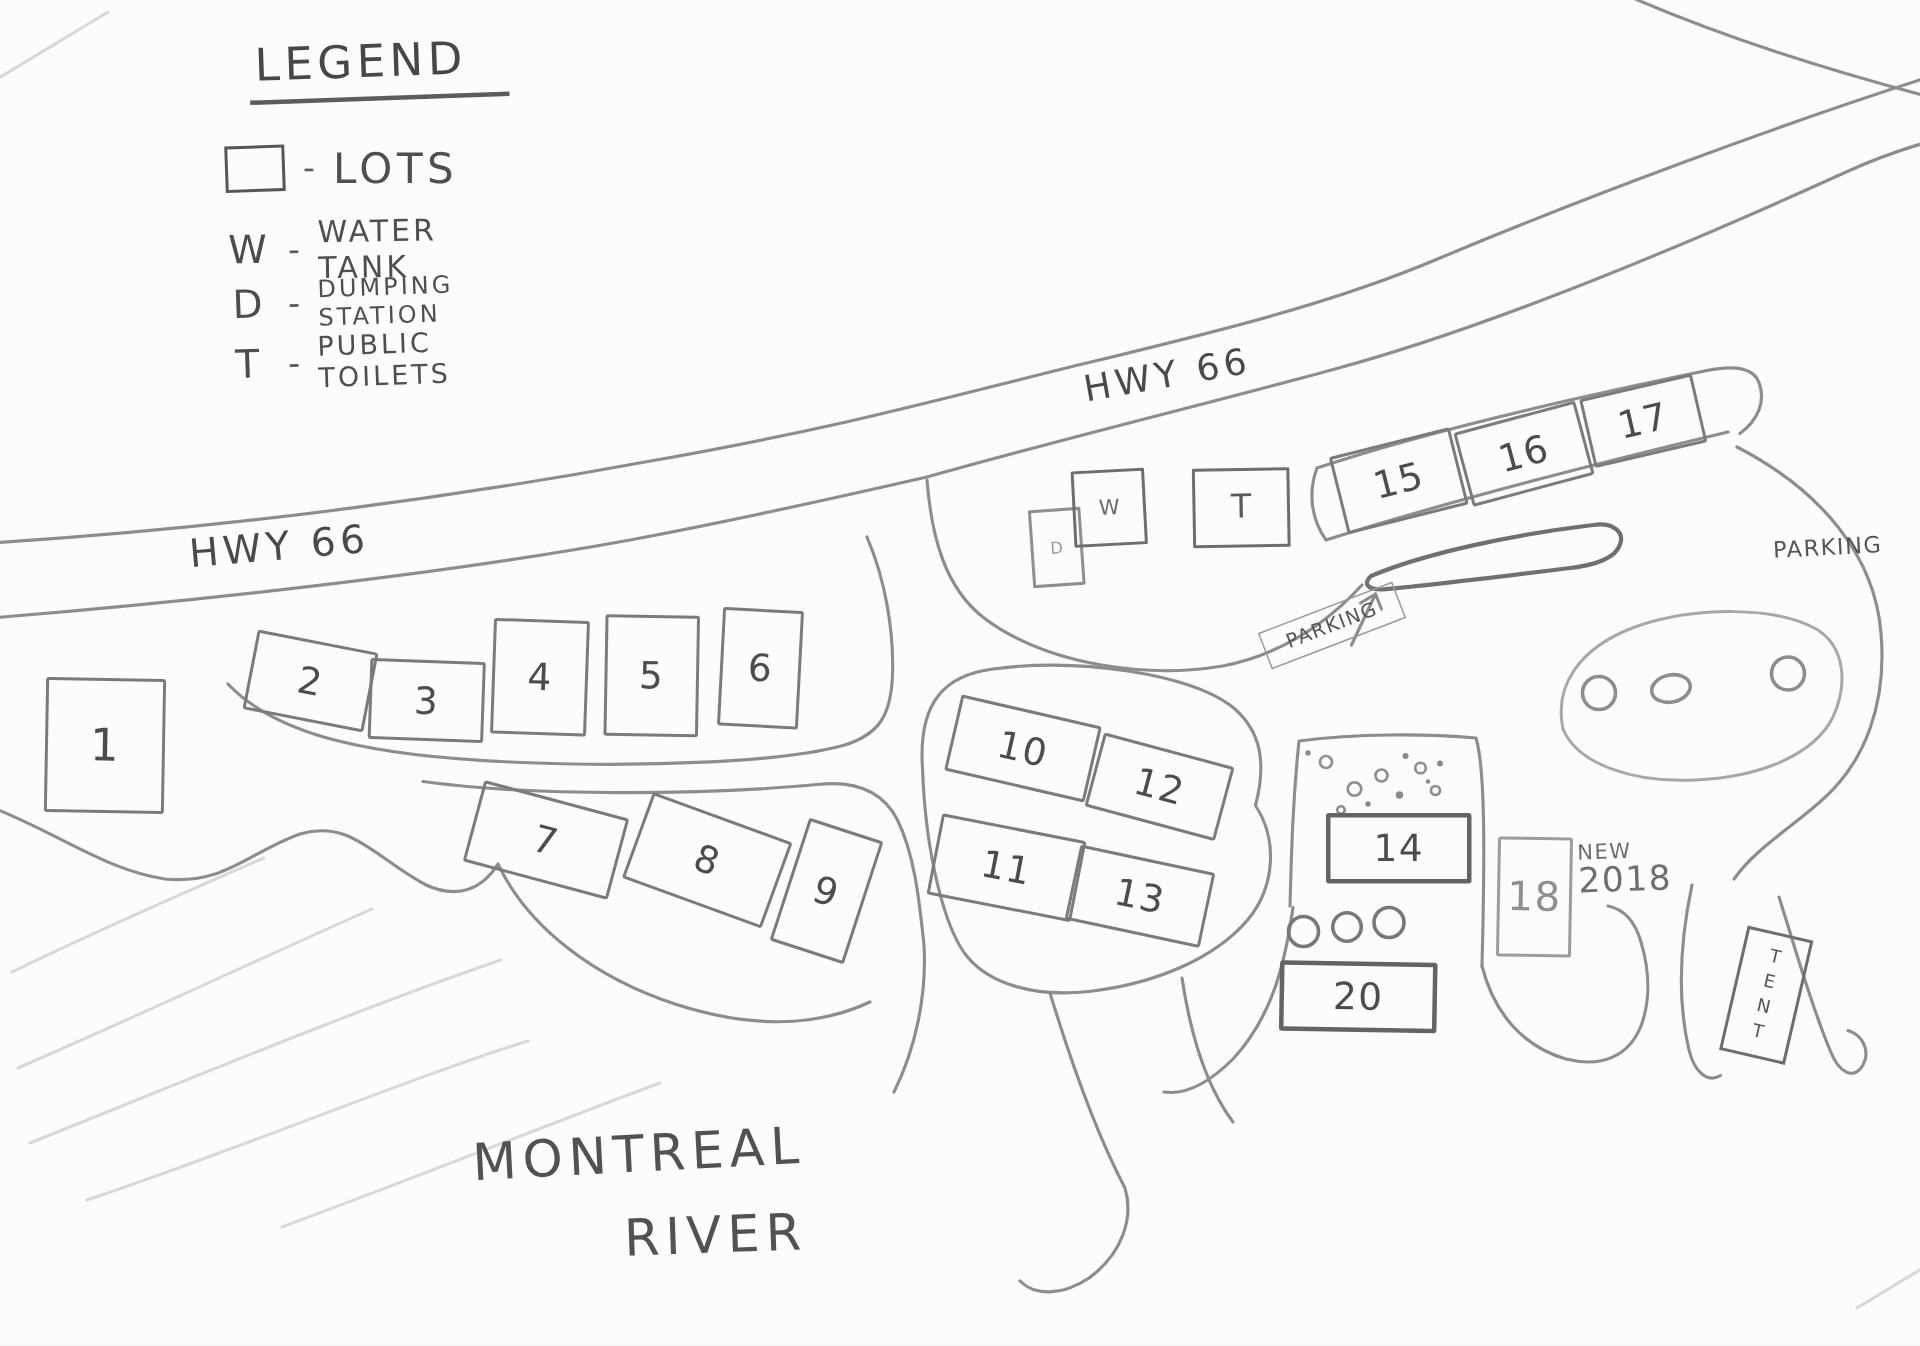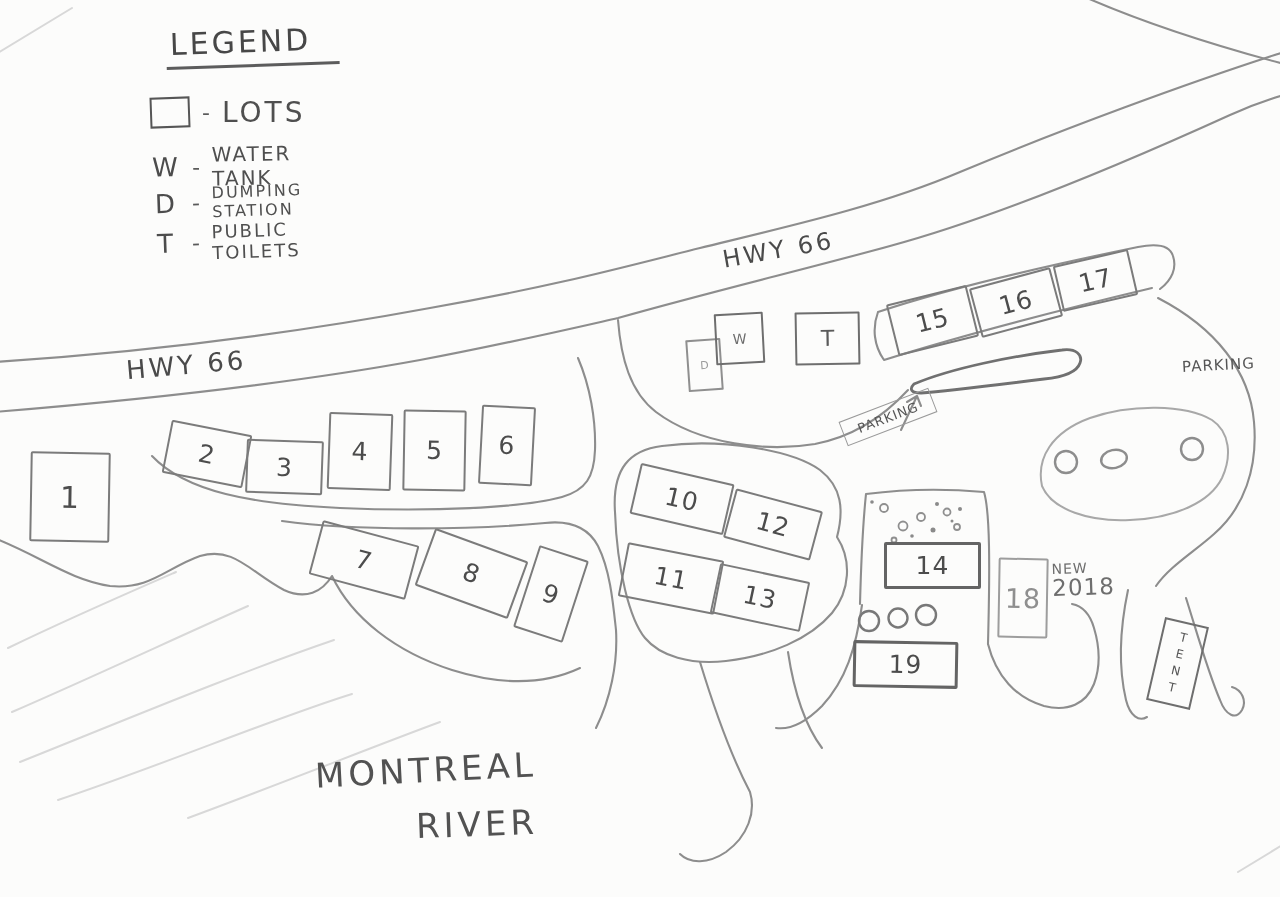--- a/index.html
+++ b/index.html
@@ -225,21 +225,21 @@
   <div class="lot lot-15">
       <span>15</span>
     </div>
   <div class="lot lot-16">
       <span>16</span>
     </div>
   <div class="lot lot-17">
       <span>17</span>
     </div>
   <div class="lot lot-18">
-      <span>19</span>
+      <span>20</span>
     </div>
   <div class="lot lot-19">
       <span>18</span>
     </div>
 
   <div class="util util-d">
       <span>D</span>
     </div>
   <div class="util util-w">
       <span>W</span>

